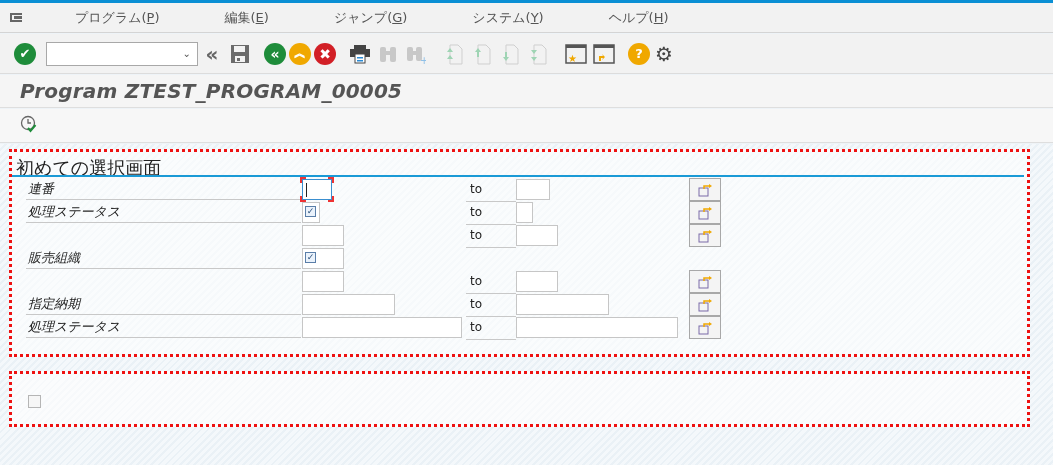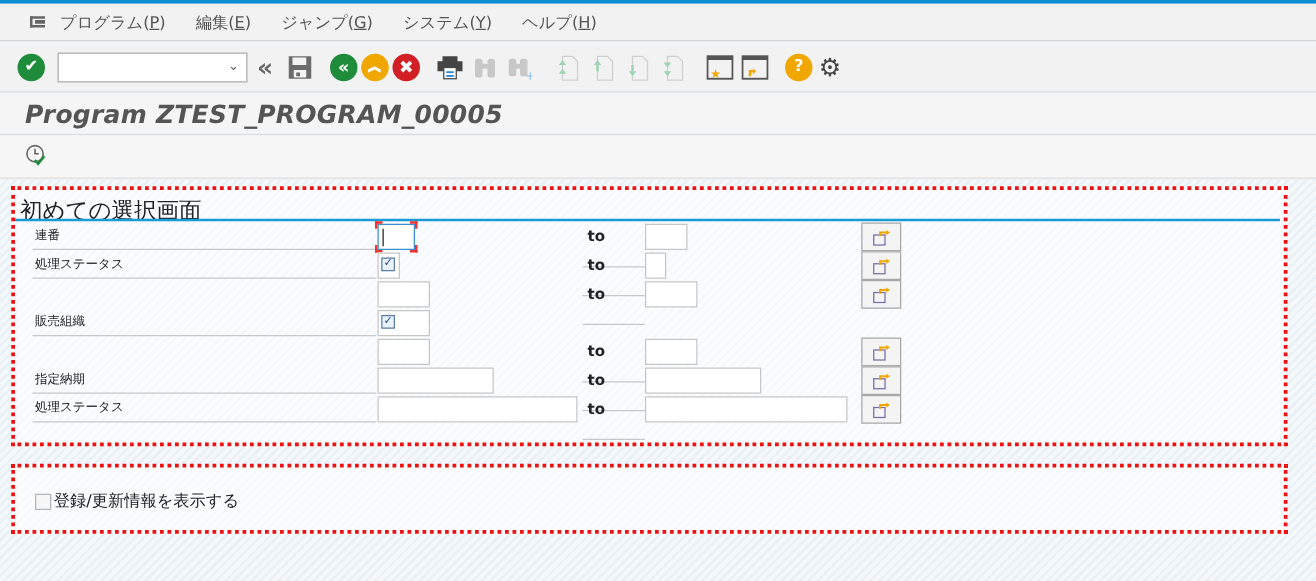--- a/index.html
+++ b/index.html
@@ -7,21 +7,21 @@
   body {
     font-family: "DejaVu Sans", "Liberation Sans", sans-serif;
     font-size: 13px; color: #222;
     background: #eef3f7;
     position: relative;
   }
   .topline { position: absolute; left: 0; top: 0; width: 1053px; height: 3px; background: #0a8fd4; }
   .menubar {
     position: absolute; left: 0; top: 3px; width: 1053px; height: 30px;
     background: #f2f2f2; border-bottom: 1px solid #d4d4d4;
-    display: flex; align-items: center; padding-left: 24px;
+    display: flex; align-items: center; padding-left: 10px; gap: 41px;
   }
   .menu-icon { width: 12px; height: 9px; border: 2px solid #666; border-right: none; margin-right: 12px; position: relative; }
   .menu-icon::after { content: ""; position: absolute; left: 2px; top: 1px; width: 8px; height: 3px; background: #666; }
   .menu-item { font-size: 13px; color: #555; margin-right: 24px; }
   .menu-item u { text-decoration: underline; }
 
   .toolbar {
     position: absolute; left: 0; top: 34px; width: 1053px; height: 40px;
     background: #f2f2f2; border-bottom: 1px solid #dcdcdc;
     display: flex; align-items: center; padding-left: 14px;
@@ -53,30 +53,30 @@
     position: absolute; left: 9px; top: 5px; width: 1021px; height: 208px;
     border: 3px dotted #ee1111; background: rgba(255,255,255,0.55);
   }
   .group-title {
     position: absolute; left: 4px; top: 4px; font-size: 18px; color: #222;
   }
   .group-line { position: absolute; left: 0; top: 23px; width: 1012px; height: 2px; background: #1a9ad6; }
   .row { position: absolute; left: 14px; height: 23px; width: 990px; }
   .row-label {
     position: absolute; left: 0; top: 0; width: 275px; height: 22px;
-    border-bottom: 1px solid #c8c8c8; font-size: 10px; padding-left: 2px; line-height: 22px;
+    border-bottom: 1px solid #c8c8c8; font-size: 13px; padding-left: 2px; line-height: 22px; font-style: italic;
   }
   .inp { position: absolute; top: 1px; height: 21px; background: #fff; border: 1px solid #c6c6c6; }
   .inp.focused { border: 1px solid #3a8fd0; }
   .inp.focused::before { content: ""; position: absolute; left: 3px; top: 3px; width: 1px; height: 14px; background: #222; }
   .corner { position: absolute; width: 6px; height: 6px; border-color: #e33; border-style: solid; }
   .cb-inside { position: absolute; left: 4px; top: 4px; width: 11px; height: 11px; border: 1px solid #5a7ea8; background: #eaf2fb; font-size: 9px; line-height: 9px; text-align: center; color: #2a4f7a; }
   .to-label {
-    position: absolute; left: 440px; top: 0; width: 50px; height: 36px;
-    border-bottom: 1px solid #c8c8c8; font-size: 12px; line-height: 22px; padding-left: 4px; font-weight: bold;
+    position: absolute; left: 440px; top: 0; width: 50px; height: 24px;
+    border-bottom: 1px solid #c8c8c8; font-size: 12px; line-height: 22px; padding-left: 4px;
   }
   .sel-btn {
     position: absolute; left: 663px; top: 0; width: 32px; height: 23px;
     background: #f4f4f4; border: 1px solid #a8a8a8; display: flex; align-items: center; justify-content: center;
   }
   .group2 {
     position: absolute; left: 9px; top: 227px; width: 1021px; height: 56px;
     border: 3px dotted #ee1111; background: rgba(255,255,255,0.6);
   }
   .g2-check { position: absolute; left: 16px; top: 21px; width: 13px; height: 13px; border: 1px solid #b5b5b5; background: #f6f6f6; }
@@ -299,15 +299,14 @@
             <rect x="2" y="5" width="9" height="8" fill="none" stroke="#7a6aa8"></rect>
             <path d="M7 6V3h6" stroke="#f0a800" stroke-width="1.5" fill="none"></path>
             <path d="M12 1l3 2-3 2z" fill="#f0a800"></path>
           </svg>
       </div>
     </div>
   </div>
 
   <div class="group2">
     <span class="g2-check"></span>
-    <span class="g2-label">登録/更新情報を表示する</span>
   </div>
 </div>
 
 </body></html>

